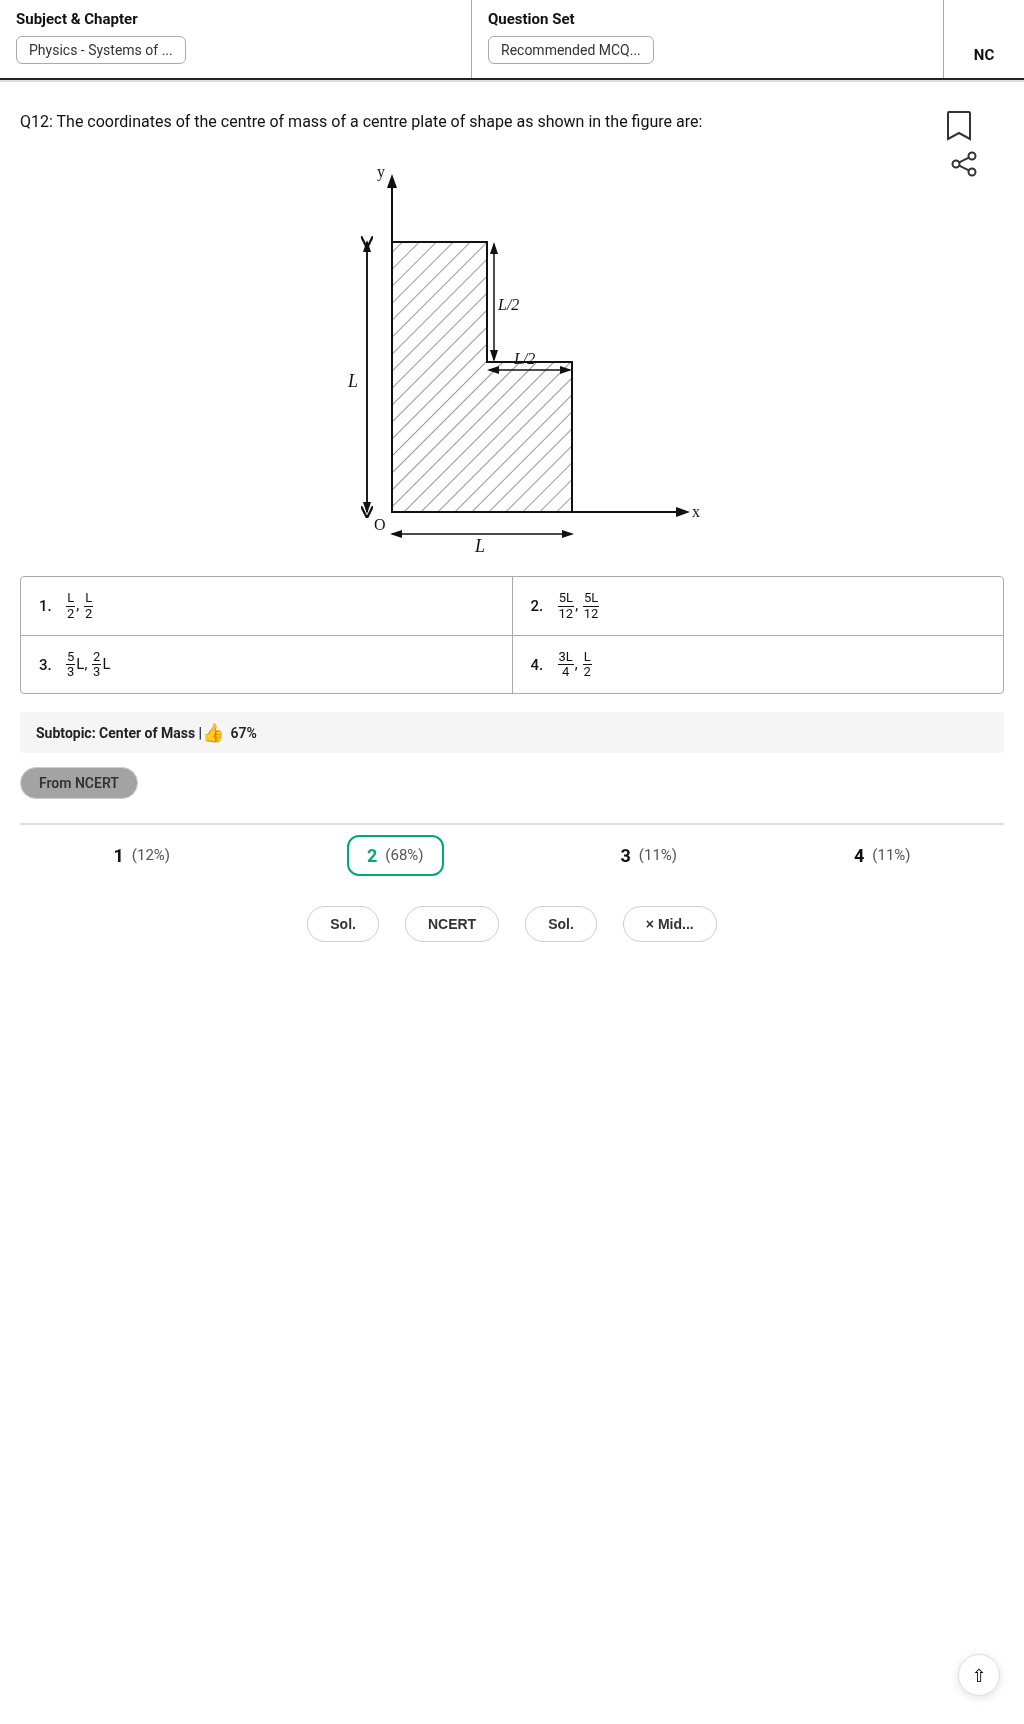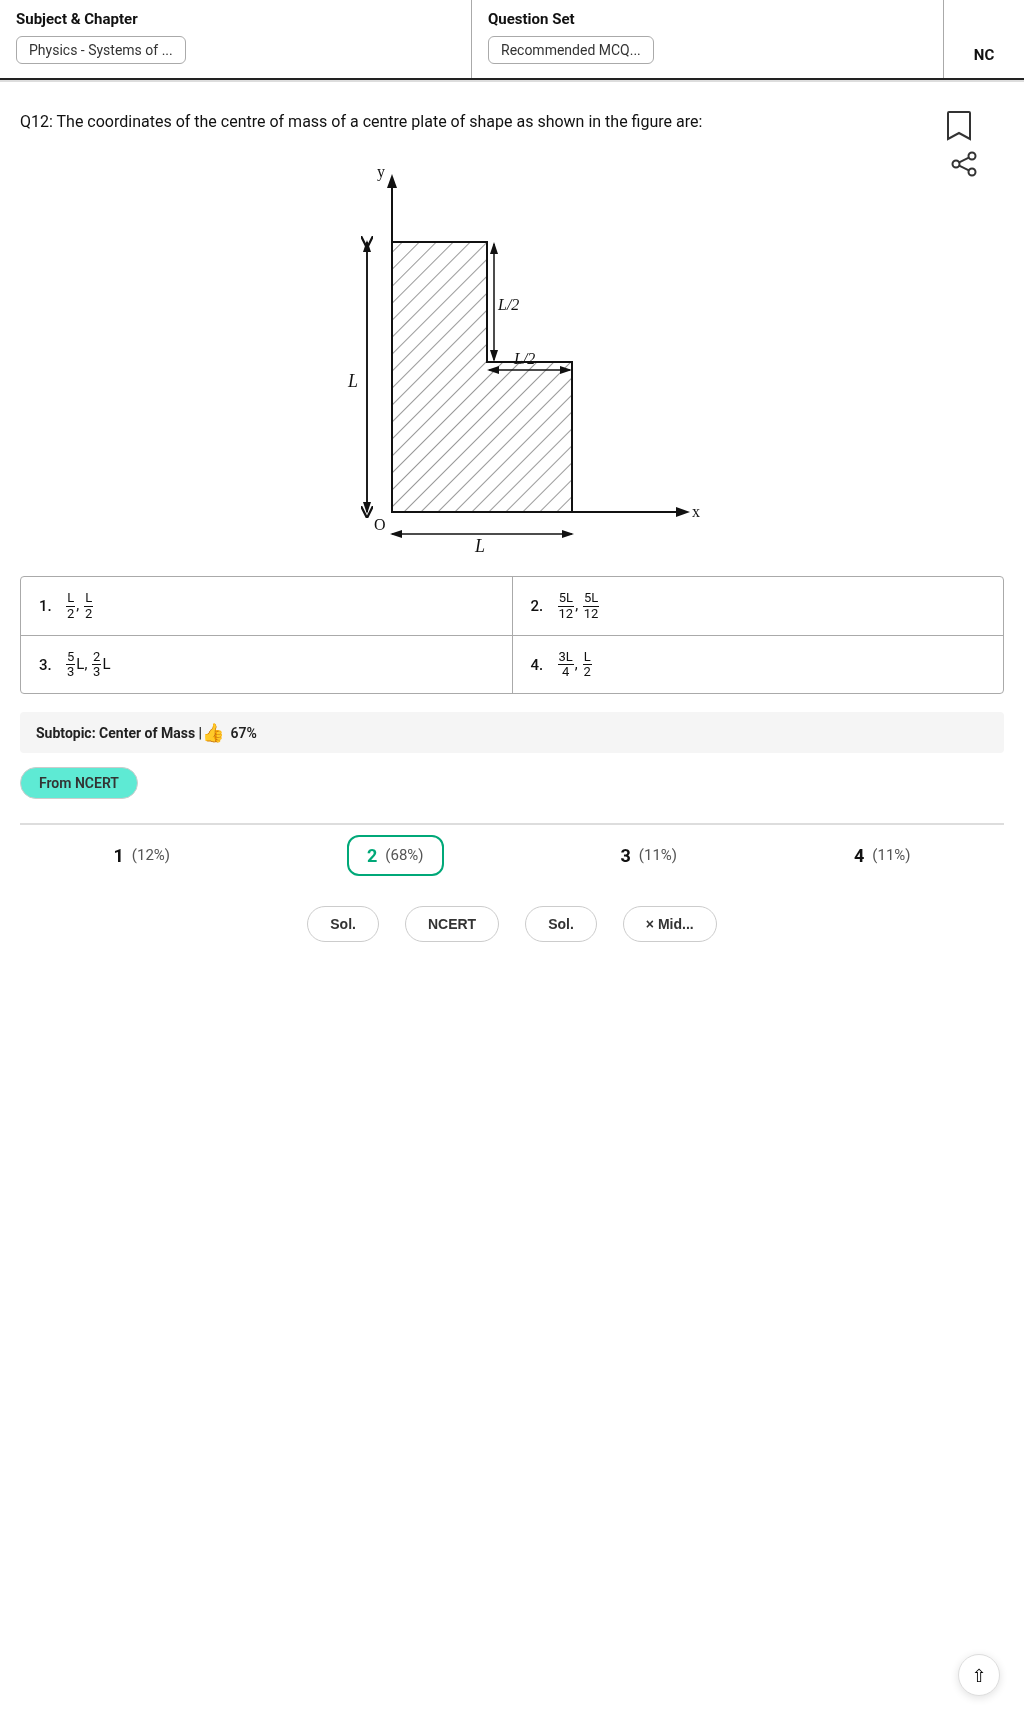--- a/index.html
+++ b/index.html
@@ -167,21 +167,21 @@
     
     .ncert-badge {
       display: inline-block;
       border: 1.5px solid #ccc;
       border-radius: 20px;
       padding: 7px 18px;
       font-size: 14px;
       font-weight: 600;
       color: #333;
       margin-bottom: 24px;
-      background: #5eead4;
+      background: #a3a3a3;
     }
 
     
     .answer-dist {
       display: flex;
       align-items: center;
       justify-content: space-around;
       padding: 10px 10px 20px 10px;
       gap: 10px;
     }

